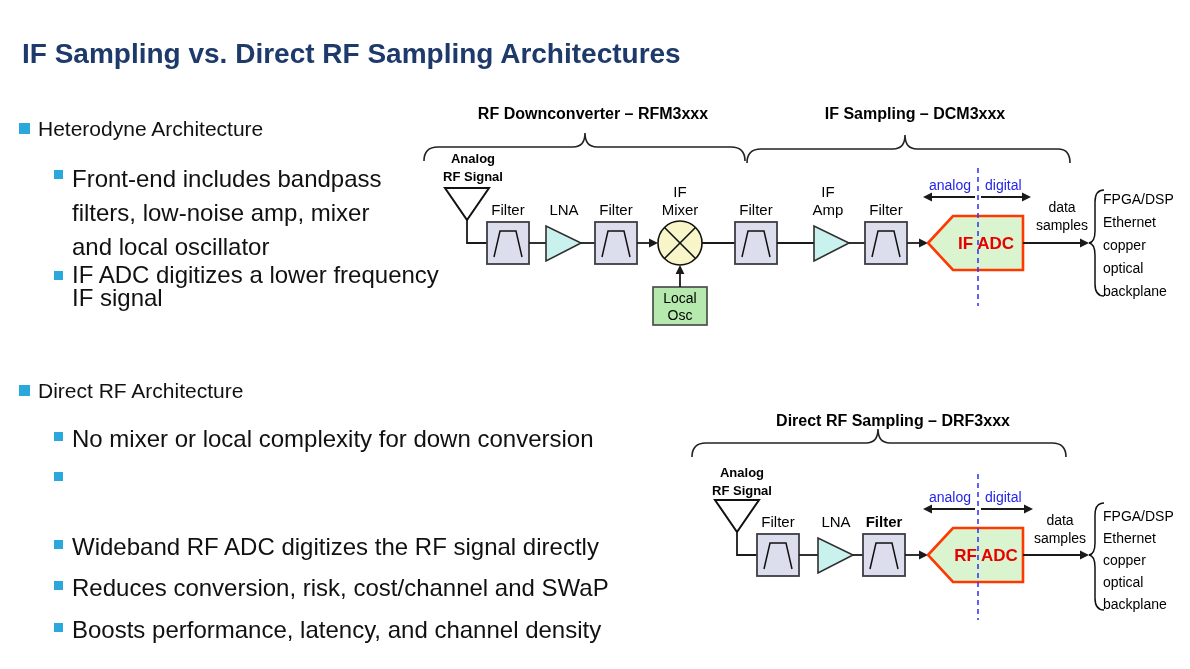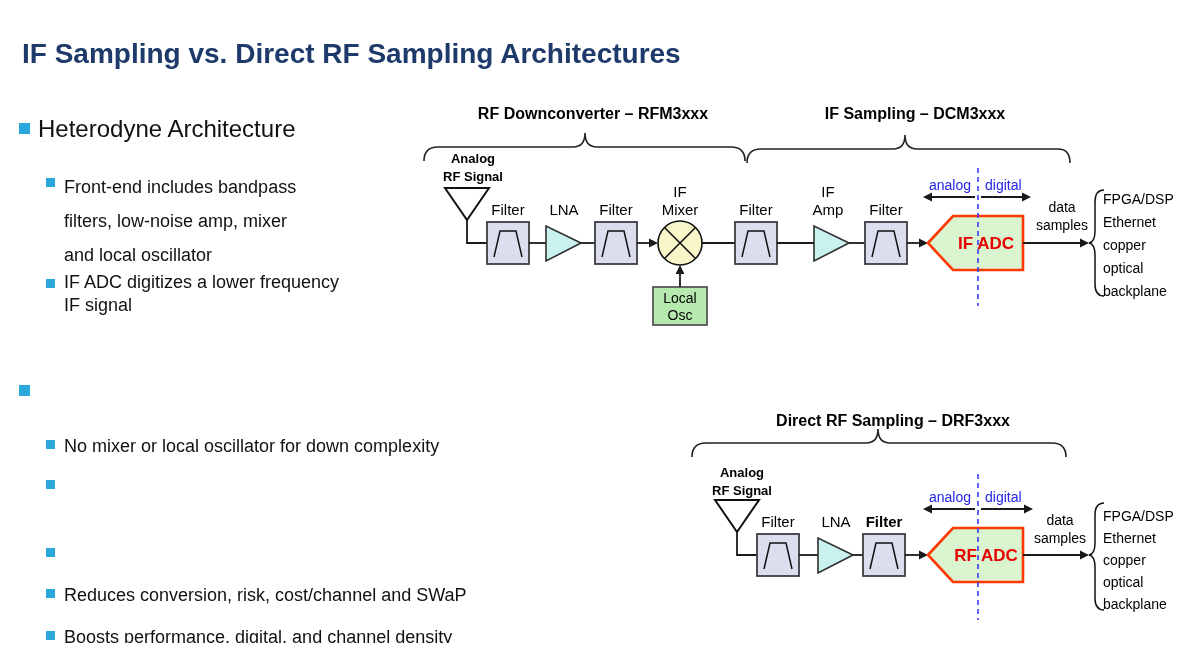--- a/index.html
+++ b/index.html
@@ -1,21 +1,21 @@
 <!DOCTYPE html>
 <html><head>
 <meta charset="utf-8">
 <style>
   html,body{margin:0;padding:0;background:#fff;}
   .slide{position:relative;width:1190px;height:643px;background:#ffffff;overflow:hidden;
          font-family:"Liberation Sans",sans-serif;color:#111;border-radius:31px;}
   .title{position:absolute;left:22px;top:38px;font-size:28px;font-weight:bold;
          color:#1d3a6b;line-height:32px;white-space:nowrap;}
-  .h-item{position:absolute;left:38px;font-size:24px;line-height:26px;white-space:nowrap;}
-  .b-item{position:absolute;left:64px;font-size:18px;line-height:29px;margin-top:8px;}
+  .h-item{position:absolute;left:38px;font-size:21px;line-height:26px;white-space:nowrap;}
+  .b-item{position:absolute;left:72px;font-size:24px;line-height:29px;}
   .b-item .txt{white-space:pre-line;}
   .lh34{line-height:34px;}
   .lh30{line-height:23px;}
   .sq{position:absolute;background:#2aa8dc;}
   .sq-lg{left:-19px;top:7px;width:11px;height:11px;}
   .sq-sm{left:-18px;top:8px;width:9px;height:9px;}
   svg{position:absolute;left:0;top:0;}
   
   .hd{font:bold 16px "Liberation Sans",sans-serif;fill:#000;text-anchor:middle;}
   .lbl{font:15px "Liberation Sans",sans-serif;fill:#000;text-anchor:middle;}
@@ -60,38 +60,40 @@
 and local oscillator</span>
     </div>
     <div class="b-item lh30" style="top:263px">
       <span class="sq sq-sm"></span>
       <span class="txt">IF ADC digitizes a lower frequency
 IF signal</span>
     </div>
 
     <div class="h-item" style="top:378px">
       <span class="sq sq-lg"></span>
+      <span class="txt">Direct RF Architecture</span>
     </div>
     <div class="b-item" style="top:424px">
       <span class="sq sq-sm"></span>
-      <span class="txt">No mixer or local oscillator for down complexity</span>
+      <span class="txt">No mixer or local complexity for down conversion</span>
     </div>
     <div class="b-item" style="top:464px">
       <span class="sq sq-sm"></span>
     </div>
     <div class="b-item" style="top:532px">
       <span class="sq sq-sm"></span>
+      <span class="txt">Wideband RF ADC digitizes the RF signal directly</span>
     </div>
     <div class="b-item" style="top:573px">
       <span class="sq sq-sm"></span>
       <span class="txt">Reduces conversion, risk, cost/channel and SWaP</span>
     </div>
     <div class="b-item" style="top:615px">
       <span class="sq sq-sm"></span>
-      <span class="txt">Boosts performance, digital, and channel density</span>
+      <span class="txt">Boosts performance, latency, and channel density</span>
     </div>
   </div>
 
   <svg width="1190" height="669" viewBox="0 0 1190 669">
 
     <g>
       <text class="hd" x="593" y="119">RF Downconverter – RFM3xxx</text>
       <text class="hd" x="915" y="119">IF Sampling – DCM3xxx</text>
       <path class="brace" d="M424,161 Q424,147 438,147 L573,147 Q585,147 585,133 Q585,147 597,147 L731,147 Q745,147 745,161"></path>
       <path class="brace" d="M747,163 Q747,149 761,149 L893,149 Q905,149 905,135 Q905,149 917,149 L1058,149 Q1070,149 1070,163"></path>

